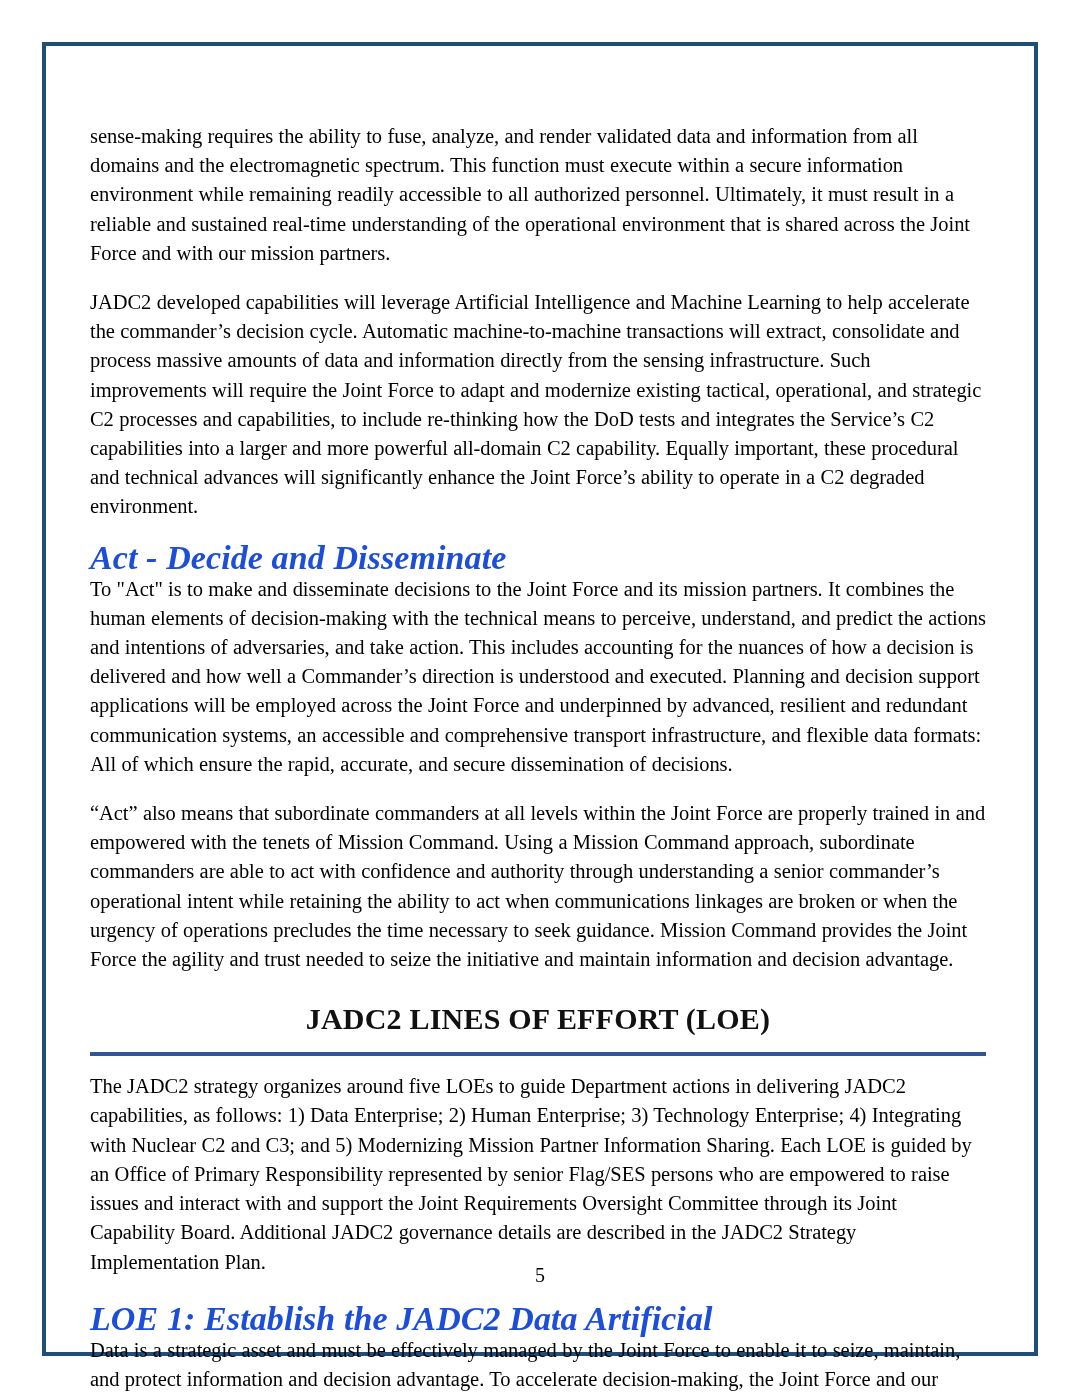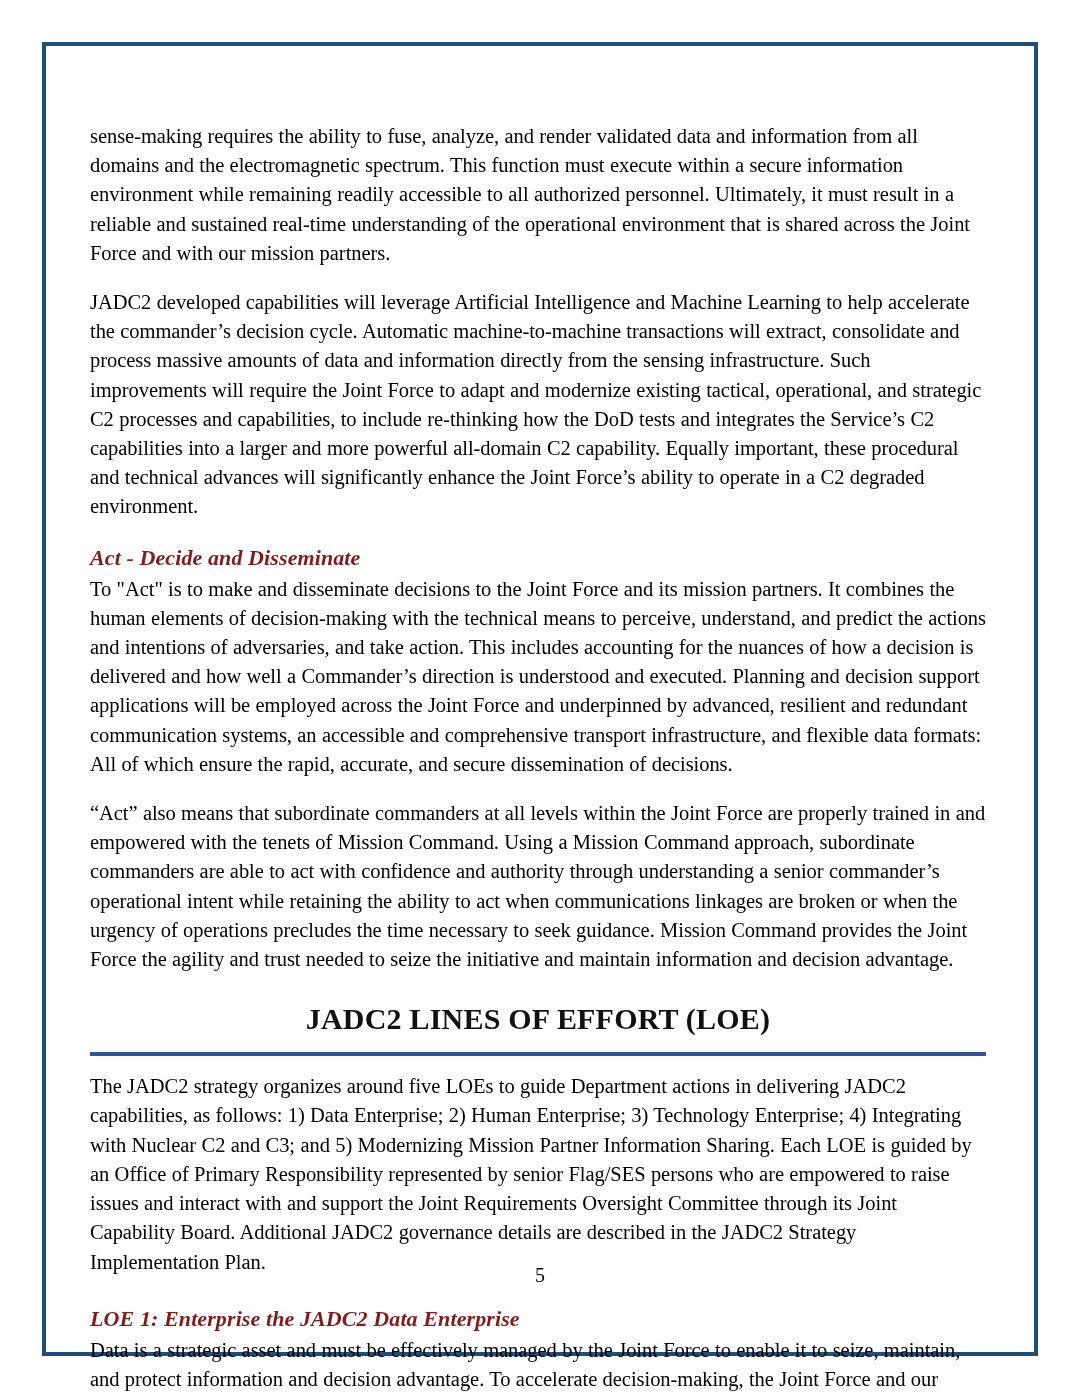--- a/index.html
+++ b/index.html
@@ -52,24 +52,24 @@
     word-spacing: 0.3px;
   }
 
   p.body-text.tight {
     margin-bottom: 0;
   }
 
   h2.section-heading {
     margin: 8px 0 1px 0;
     font-family: "Liberation Serif", "DejaVu Serif", serif;
-    font-size: 22px;
+    font-size: 34px;
     font-weight: bold;
     font-style: italic;
-    color: #7f1d1d;
+    color: #1d4ed8;
     line-height: 32px;
     letter-spacing: 0.1px;
   }
 
   h1.major-heading {
     margin: 0 0 0 0;
     font-family: "Liberation Serif", "DejaVu Serif", serif;
     font-size: 30px;
     font-weight: bold;
     font-style: normal;
@@ -126,21 +126,21 @@
     <p class="body-text">“Act” also means that subordinate commanders at all levels within the Joint Force are properly trained in and empowered with the tenets of Mission Command.  Using a Mission Command approach, subordinate commanders are able to act with confidence and authority through understanding a senior commander’s operational intent while retaining the ability to act when communications linkages are broken or when the urgency of operations precludes the time necessary to seek guidance.  Mission Command provides the Joint Force the agility and trust needed to seize the initiative and maintain information and decision advantage.</p>
 
     <div class="heading-block">
       <h1 class="major-heading">JADC2 LINES OF EFFORT (LOE)</h1>
       <div class="heading-rule"></div>
     </div>
 
     <p class="body-text">The JADC2 strategy organizes around five LOEs to guide Department actions in delivering JADC2 capabilities, as follows:  1) Data Enterprise; 2) Human Enterprise; 3) Technology Enterprise; 4) Integrating with Nuclear C2 and C3; and 5) Modernizing Mission Partner Information Sharing.  Each LOE is guided by an Office of Primary Responsibility represented by senior Flag/SES persons who are empowered to raise issues and interact with and support the Joint Requirements Oversight Committee through its Joint Capability Board.  Additional JADC2 governance details are described in the JADC2 Strategy Implementation Plan.</p>
 
     <div class="loe-block">
-      <h2 class="section-heading">LOE 1: Enterprise the JADC2 Data Enterprise</h2>
+      <h2 class="section-heading">LOE 1: Establish the JADC2 Data Artificial</h2>
 
       <p class="body-text tight">Data is a strategic asset and must be effectively managed by the Joint Force to enable it to seize, maintain, and protect information and decision advantage.  To accelerate decision-making, the Joint Force and our mission partners must be able to discover and access any data and information from all warfighting domains</p>
     </div>
 
   </div>
 
   <div class="page-number">5</div>
 
 </div>
 

